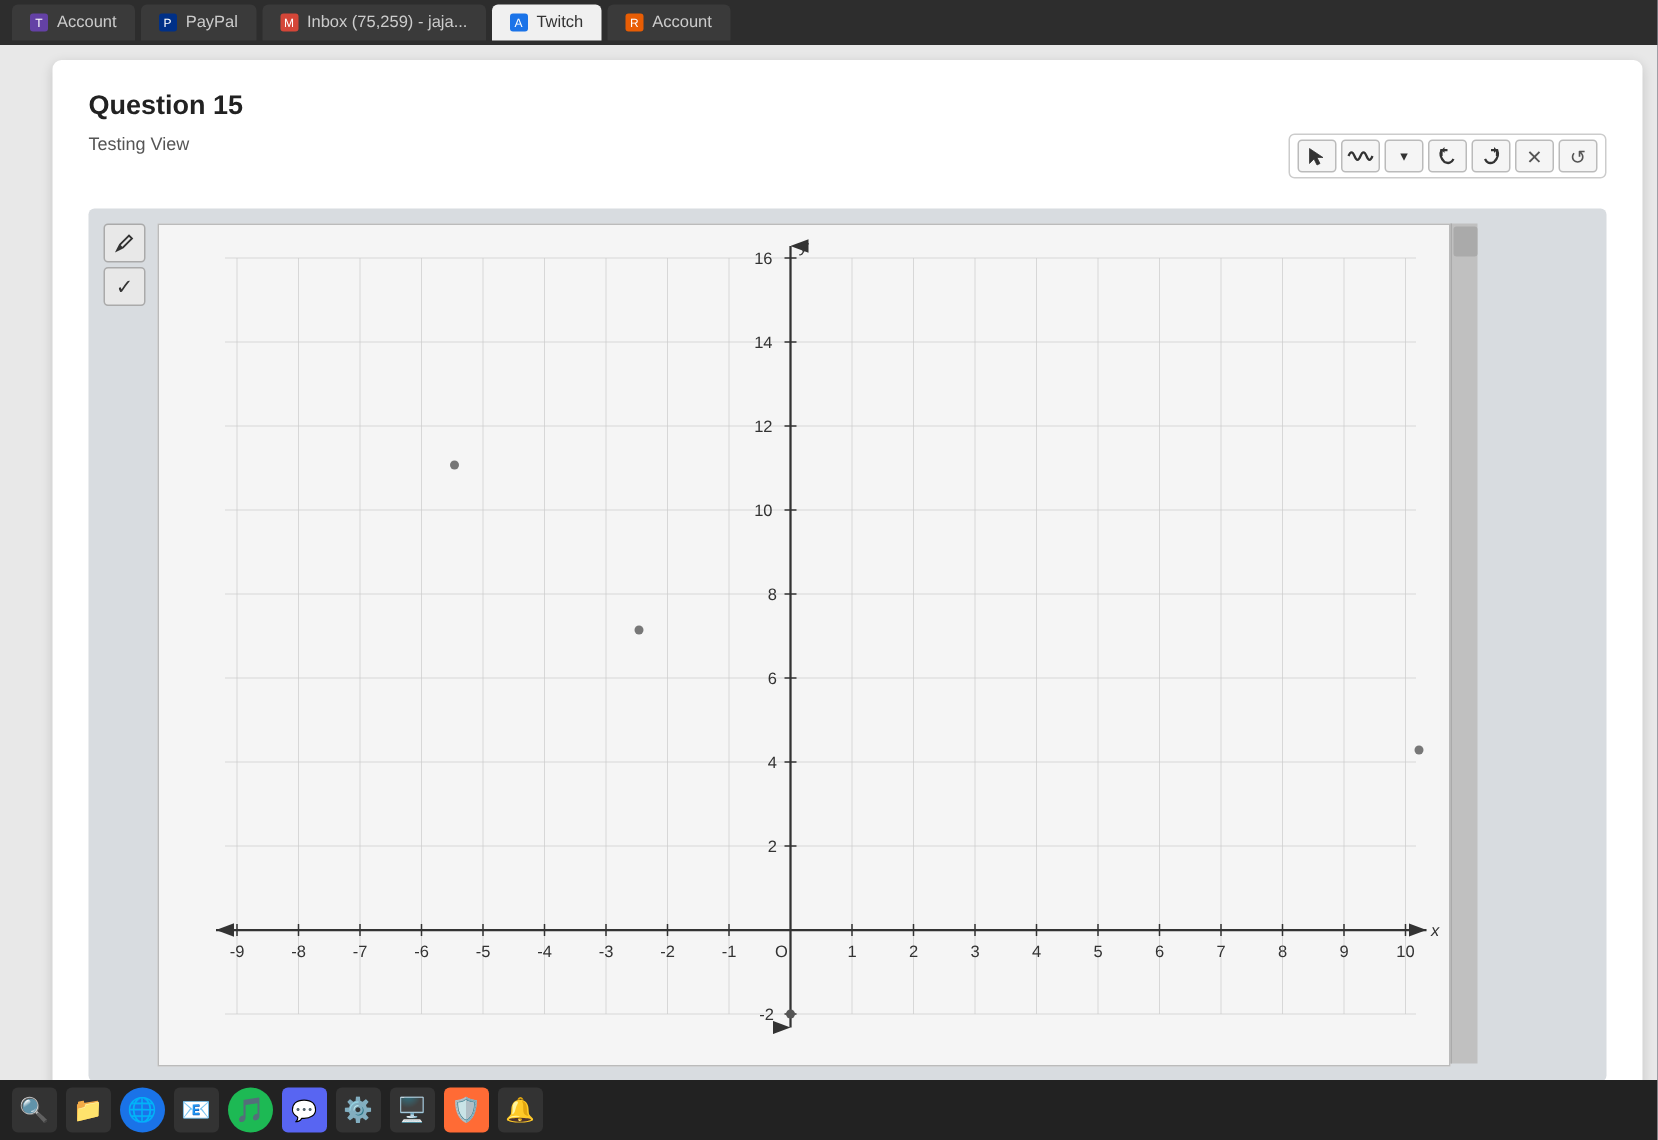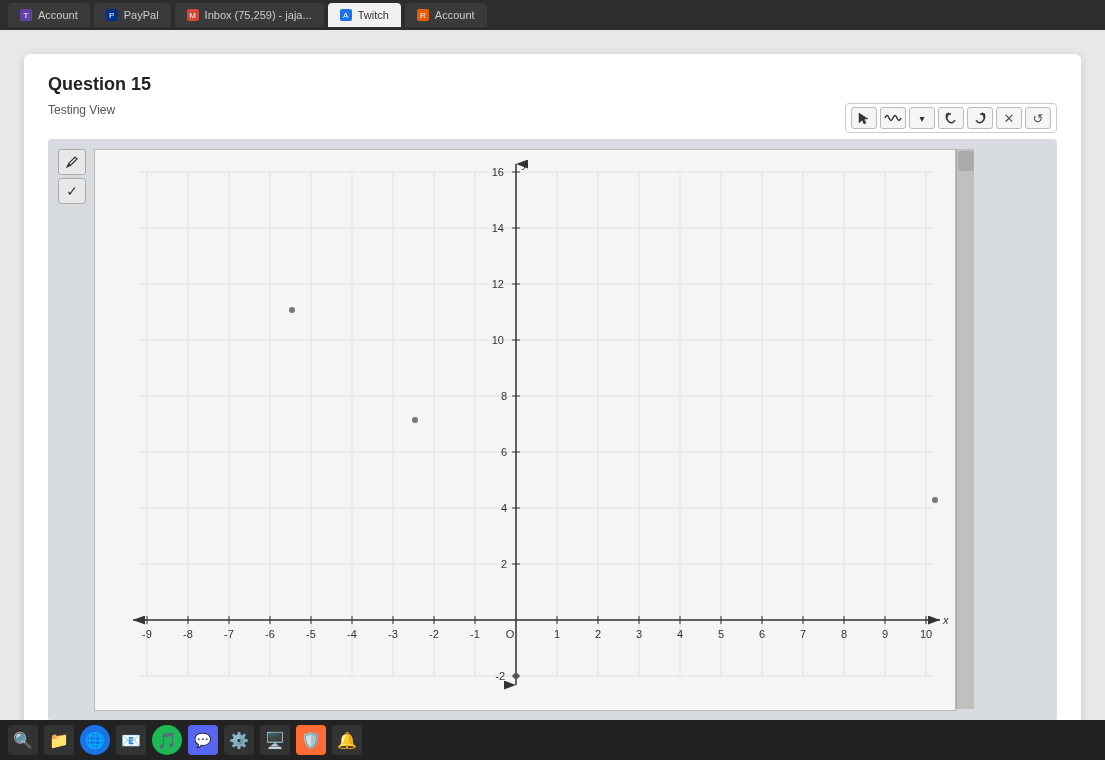--- a/index.html
+++ b/index.html
@@ -46,22 +46,22 @@
       display: inline-block;
     }
 
     
     .main-content {
       width: 100%;
       height: 730px;
       background: #e8e8e8;
       display: flex;
       flex-direction: column;
-      align-items: flex-start;
-      padding: 24px;
+      align-items: flex-end;
+      padding: 10px;
     }
 
     
     .question-card {
       width: 100%;
       max-width: 1060px;
       background: #ffffff;
       border-radius: 6px;
       padding: 20px 24px;
       box-shadow: 0 2px 8px rgba(0,0,0,0.15);
@@ -87,21 +87,21 @@
       display: flex;
       align-items: center;
       gap: 6px;
     }
 
     
     .toolbar-area {
       display: flex;
       justify-content: space-between;
       align-items: flex-start;
-      margin-bottom: 6px;
+      margin-bottom: 20px;
     }
 
     .graph-toolbar {
       display: flex;
       align-items: center;
       gap: 3px;
       background: #fff;
       border: 1px solid #ccc;
       border-radius: 4px;
       padding: 3px 5px;

